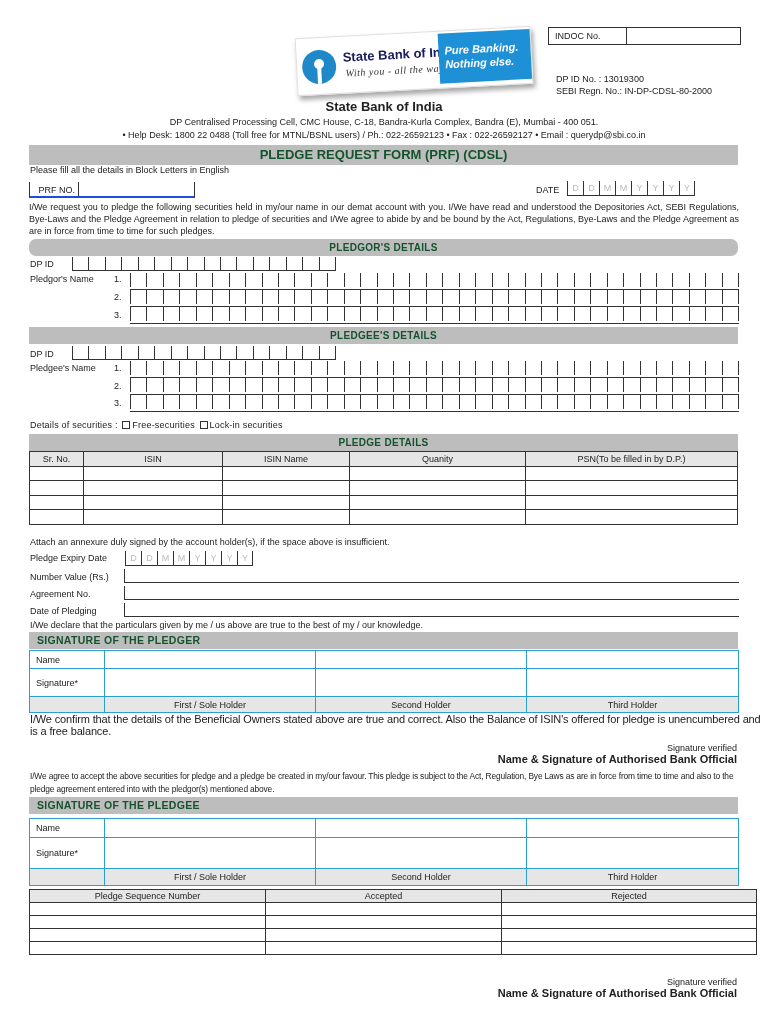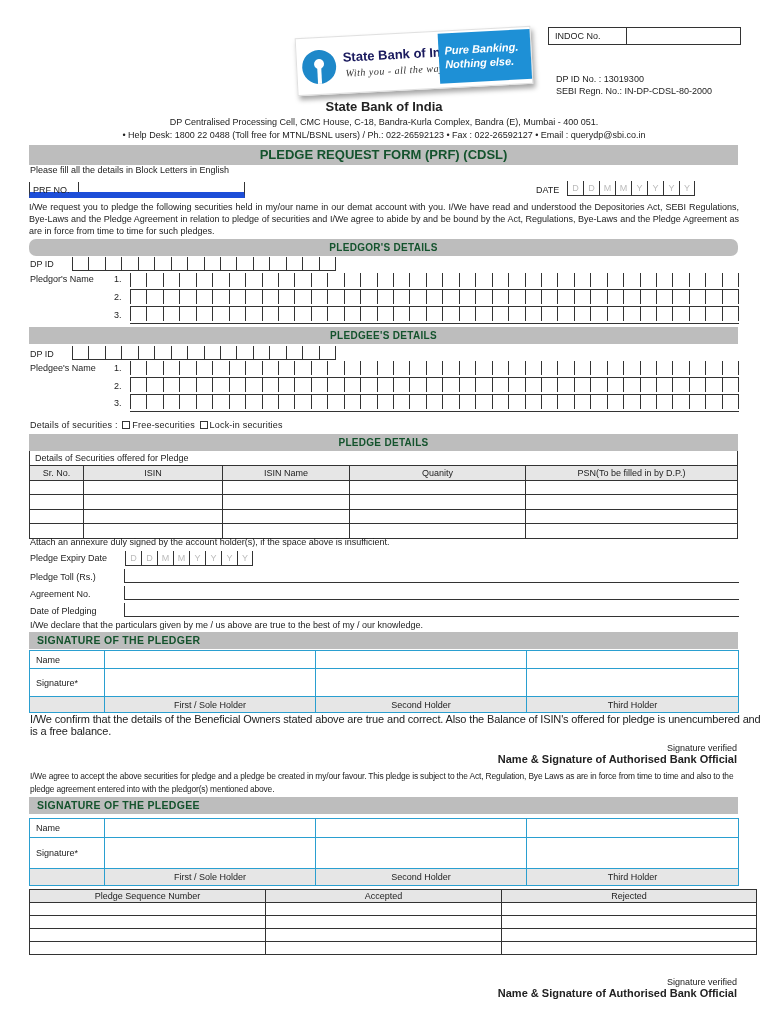--- a/index.html
+++ b/index.html
@@ -87,21 +87,21 @@
   <div>SEBI Regn. No.: IN-DP-CDSL-80-2000</div>
 </div>
 
 <div class="abs center bank-title">State Bank of India</div>
 <div class="abs center addr1">DP Centralised Processing Cell, CMC House, C-18, Bandra-Kurla Complex, Bandra (E), Mumbai - 400 051.</div>
 <div class="abs center addr2">• Help Desk: 1800 22 0488 (Toll free for MTNL/BSNL users) / Ph.: 022-26592123  • Fax : 022-26592127 • Email : querydp@sbi.co.in</div>
 
 <div class="abs bar main">PLEDGE REQUEST FORM (PRF) (CDSL)</div>
 <div class="abs txt" style="left:30px; top:164px;">Please fill all the details in Block Letters in English</div>
 
-<div class="abs" style="left:29px; top:182px; width:216px; height:16px; display:flex; border-left:1px solid #333; border-bottom:6px solid #1d4ed8; border-right:1px solid #333;">
+<div class="abs" style="left:29px; top:182px; width:166px; height:16px; display:flex; border-left:1px solid #333; border-bottom:2px solid #1d4ed8; border-right:1px solid #333;text-align:right;">
   <div class="txt" style="width:49px; border-right:1px solid #333; padding:2px 3px;">PRF NO.</div>
   <div style="flex:1"></div>
 </div>
 
 <div class="abs txt" style="left:536px; top:184px;">DATE</div>
 <div class="abs dgrid" style="left:567px; top:181px;">
   <div class="dc">D</div>
   <div class="dc">D</div>
   <div class="dc">M</div>
   <div class="dc">M</div>
@@ -399,23 +399,20 @@
 
 <div class="abs txt" style="left:30px; top:419px; letter-spacing:0.2px;">
   <span>Details of securities :</span>
   <span class="cb"></span><span>Free-securities</span>
   <span class="cb"></span><span>Lock-in securities</span>
 </div>
 
 <div class="abs bar sec" style="top:434px;">PLEDGE DETAILS</div>
 <table class="abs pd-table">
   <tbody>
-      <tr class="cap">
-        <td colspan="5" style="border-top:none;">Details of Securities offered for Pledge</td>
-      </tr>
   <tr>
     <th style="width:54px">Sr. No.</th>
     <th style="width:139px">ISIN</th>
     <th style="width:127px">ISIN Name</th>
     <th style="width:176px">Quanity</th>
     <th>PSN(To be filled in by D.P.)</th>
   </tr>
   <tr>
         <td></td>
         <td></td>
@@ -454,21 +451,21 @@
   <div class="dc">D</div>
   <div class="dc">D</div>
   <div class="dc">M</div>
   <div class="dc">M</div>
   <div class="dc">Y</div>
   <div class="dc">Y</div>
   <div class="dc">Y</div>
   <div class="dc">Y</div>
 </div>
 
-<div class="abs txt" style="left:30px; top:571px;">Pledge Toll (Rs.)</div>
+<div class="abs txt" style="left:30px; top:571px;">Number Value (Rs.)</div>
 <div class="abs line-field" style="left:124px; top:569px; width:615px;"></div>
 <div class="abs txt" style="left:30px; top:588px;">Agreement No.</div>
 <div class="abs line-field" style="left:124px; top:586px; width:615px;"></div>
 <div class="abs txt" style="left:30px; top:605px;">Date of Pledging</div>
 <div class="abs line-field" style="left:124px; top:603px; width:615px;"></div>
 <div class="abs txt" style="left:30px; top:619px;">I/We  declare that the particulars given by me / us above are true to the best of my / our knowledge.</div>
 
 <div class="abs bar sec left" style="top:632px;">SIGNATURE OF THE PLEDGER</div>
 <table class="abs sig-table" style="top:650px;">
   <tbody>

